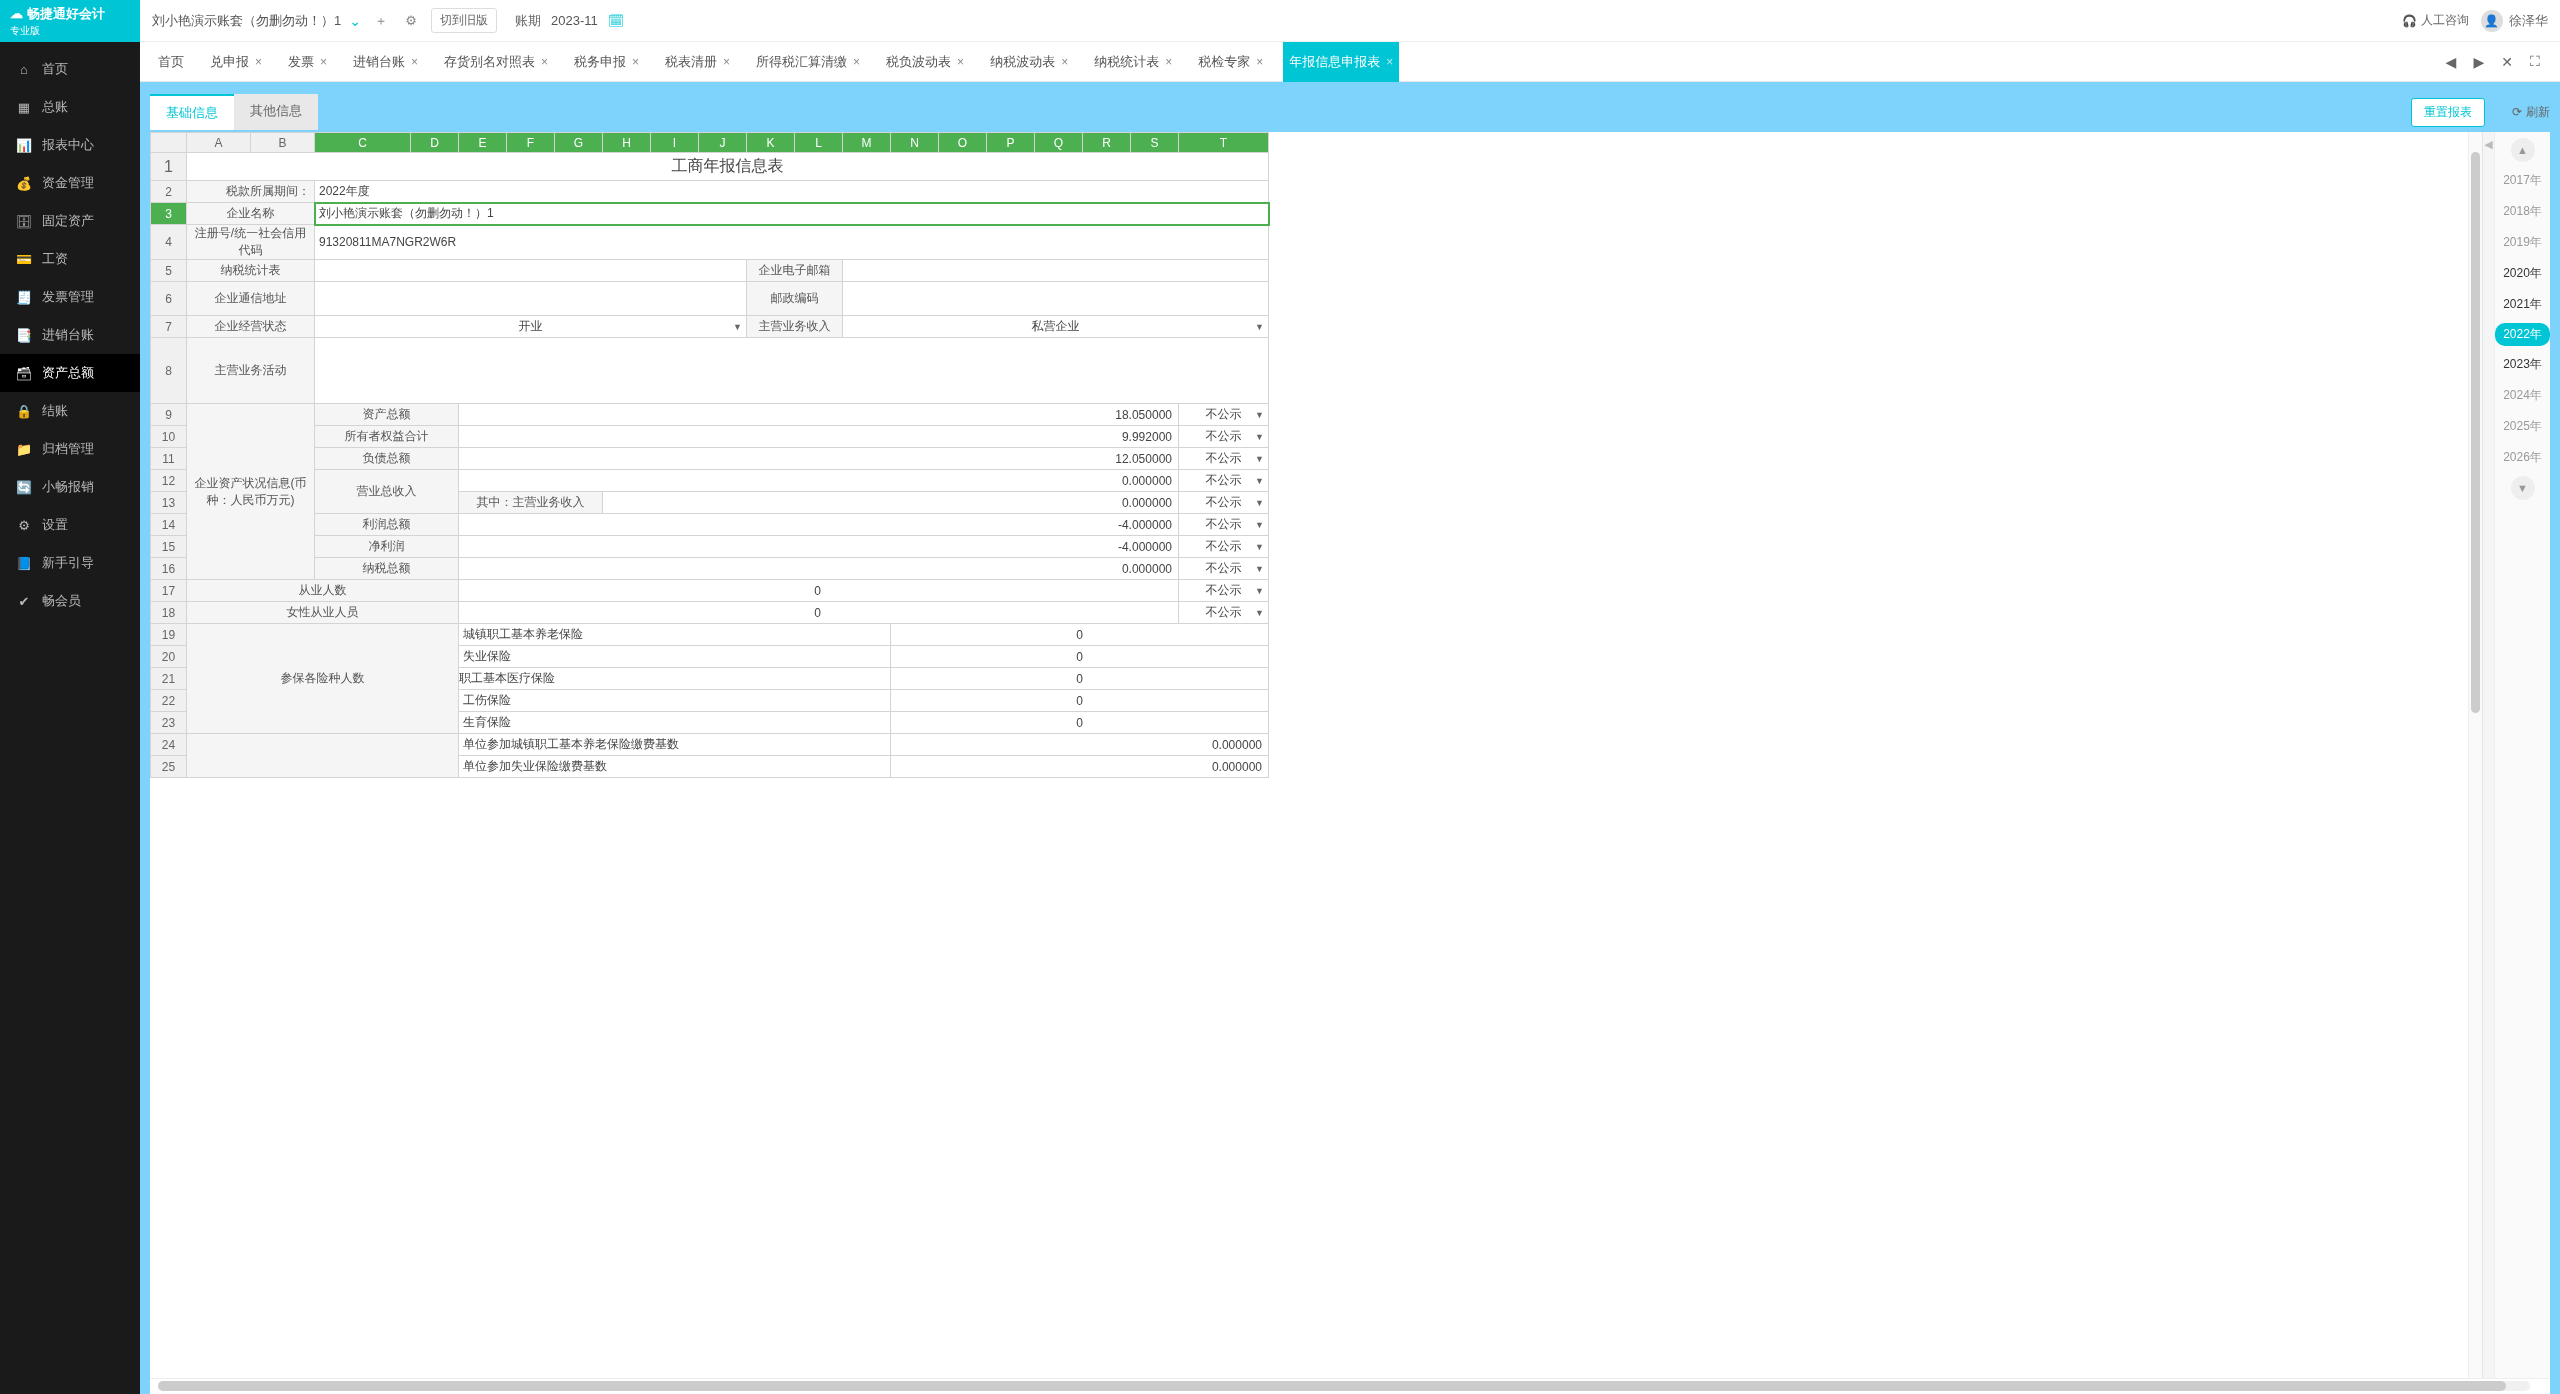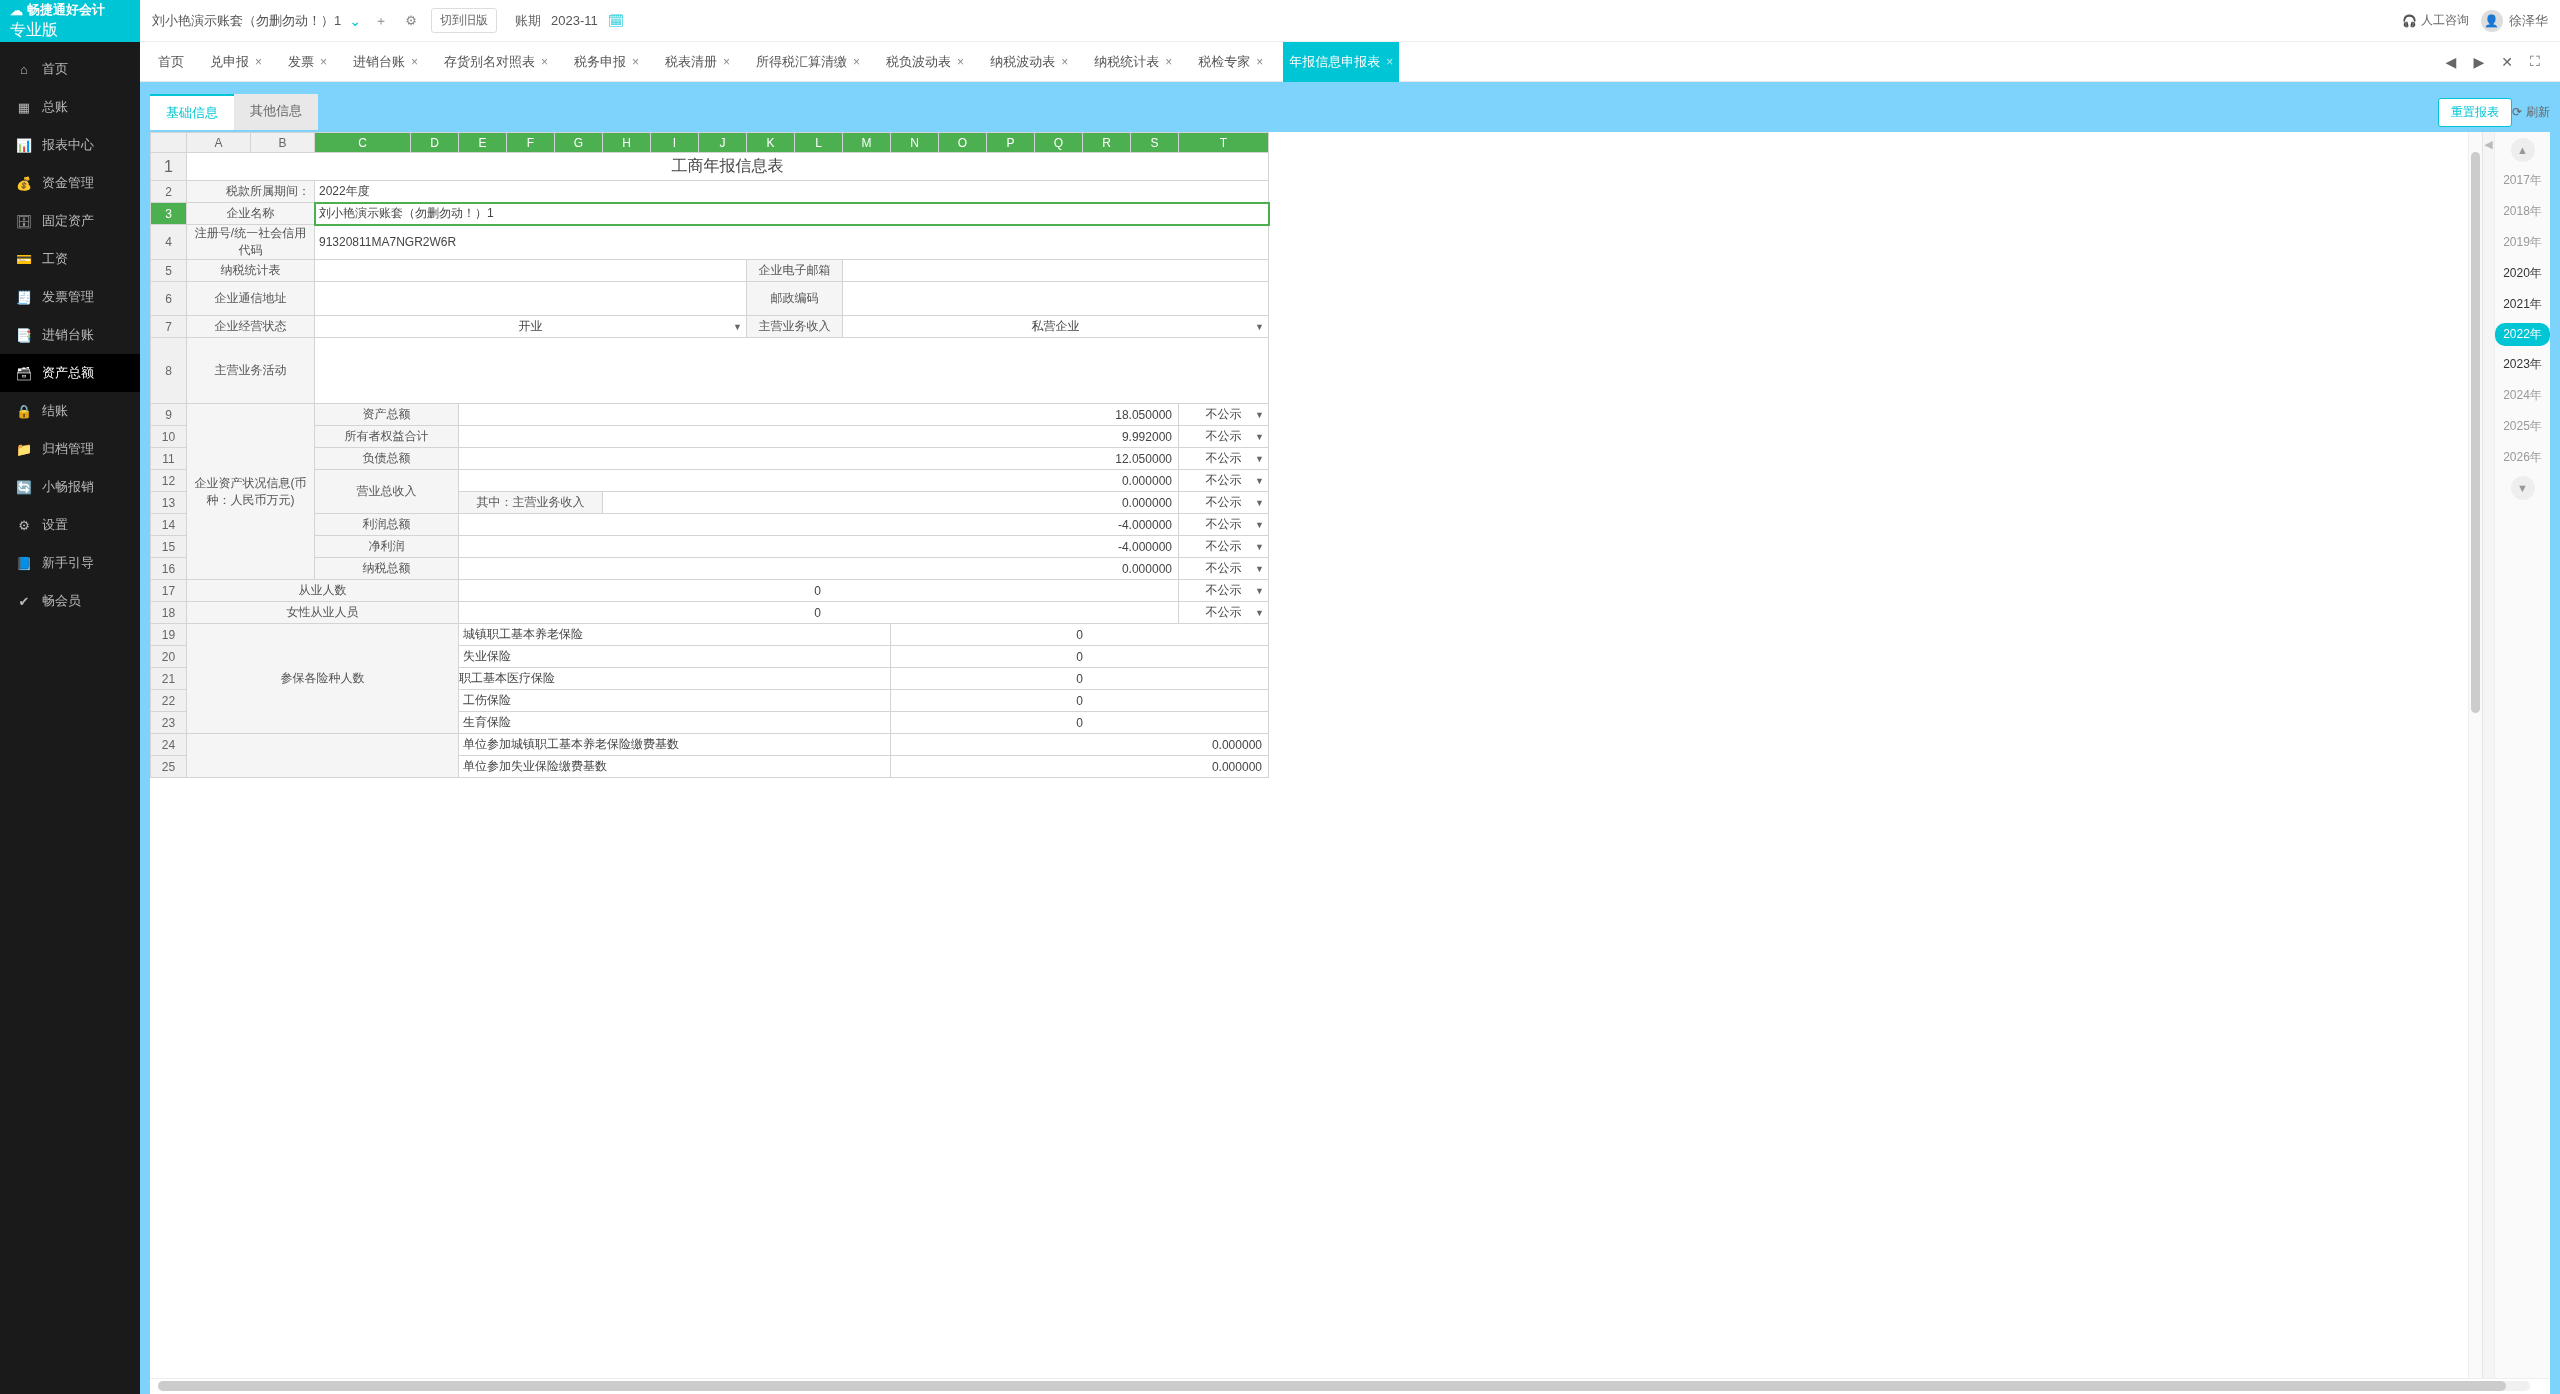--- a/index.html
+++ b/index.html
@@ -2,21 +2,21 @@
 <html><head>
 <meta charset="utf-8">
 <style>
 * { box-sizing: border-box; margin: 0; padding: 0; }
 body { font-family: "Microsoft YaHei", Arial, sans-serif; font-size: 13px; color: #333; background: #fff; overflow: hidden; }
 .app { display: flex; height: 100vh; }
 .sidebar { width: 140px; background: #1a1a1a; color: #ccc; display: flex; flex-direction: column; flex-shrink: 0; }
 .sidebar-header { background: #00c5d4; height: 42px; display: flex; align-items: center; padding: 0 10px; color: #fff; }
 .sidebar-logo { display: flex; flex-direction: column; }
 .sidebar-logo-main { font-size: 13px; font-weight: bold; display: flex; align-items: center; gap: 4px; }
-.sidebar-logo-sub { font-size: 16px; margin-top: 1px; }
+.sidebar-logo-sub { font-size: 10px; margin-top: 1px; }
 .sidebar-nav { flex: 1; padding-top: 8px; }
 .sidebar-item { display: flex; align-items: center; gap: 10px; padding: 10px 16px; cursor: pointer; color: #b8b8b8; font-size: 13px; }
 .sidebar-item.active { background: #000; color: #fff; }
 .sidebar-icon { width: 16px; height: 16px; display: inline-flex; align-items: center; justify-content: center; }
 .main { flex: 1; display: flex; flex-direction: column; min-width: 0; }
 .topbar { height: 42px; background: #fff; border-bottom: 1px solid #eee; display: flex; align-items: center; padding: 0 12px; gap: 10px; }
 .account-selector { color: #555; font-size: 13px; display: flex; align-items: center; gap: 8px; }
 .dropdown-icon { color: #00c5d4; font-size: 14px; }
 .topbar-btn { width: 20px; height: 20px; display: flex; align-items: center; justify-content: center; cursor: pointer; color: #888; }
 .old-version-btn { border: 1px solid #ddd; border-radius: 3px; padding: 3px 8px; font-size: 12px; color: #666; cursor: pointer; }
@@ -29,21 +29,21 @@
 .tabbar { height: 40px; background: #fff; border-bottom: 1px solid #e8e8e8; display: flex; align-items: center; padding: 0 12px; gap: 4px; position: relative; }
 .tab { padding: 0 6px; height: 40px; display: flex; align-items: center; gap: 4px; font-size: 13px; color: #555; cursor: pointer; white-space: nowrap; }
 .tab.active { background: #00c5d4; color: #fff; }
 .tab-close { font-size: 12px; color: inherit; opacity: 0.7; cursor: pointer; margin-left: 2px; }
 .tabbar-right { margin-left: auto; display: flex; align-items: center; gap: 2px; }
 .tabbar-icon-btn { width: 26px; height: 26px; display: flex; align-items: center; justify-content: center; cursor: pointer; color: #666; font-size: 14px; }
 .content-area { flex: 1; background: #7dd3fc; padding: 10px 10px 0 10px; display: flex; flex-direction: column; min-height: 0; }
 .sub-tabs-row { display: flex; align-items: center; height: 40px; }
 .sub-tab { padding: 8px 16px; font-size: 13px; cursor: pointer; background: #e8e8e8; color: #666; }
 .sub-tab.active { background: #fff; color: #00c5d4; border-top: 2px solid #00c5d4; }
-.sub-tabs-right { margin-left: auto; display: flex; gap: 0; }
+.sub-tabs-right { margin-left: auto; display: flex; gap: 27px; }
 .reset-btn { border: 1px solid #00c5d4; color: #00c5d4; background: #fff; padding: 5px 12px; border-radius: 3px; font-size: 12px; cursor: pointer; }
 .refresh-btn { display: flex; align-items: center; gap: 4px; color: #666; font-size: 12px; cursor: pointer; }
 .sheet-wrap { flex: 1; display: flex; background: #fff; min-height: 0; position: relative; }
 .sheet-scroll { flex: 1; overflow: auto; position: relative; }
 .sheet-table { border-collapse: collapse; table-layout: fixed; }
 .sheet-table th, .sheet-table td { border: 1px solid #d4d4d4; font-size: 12px; color: #444; height: 22px; padding: 0 4px; background: #fff; }
 .sheet-table .col-header { background: #f0f0f0; text-align: center; color: #666; font-weight: normal; height: 20px; }
 .sheet-table .col-header.active-col { background: #4caf50; color: #fff; }
 .sheet-table .row-header { background: #f0f0f0; text-align: center; color: #666; width: 36px; }
 .sheet-table .row-header.active-row { background: #4caf50; color: #fff; }

